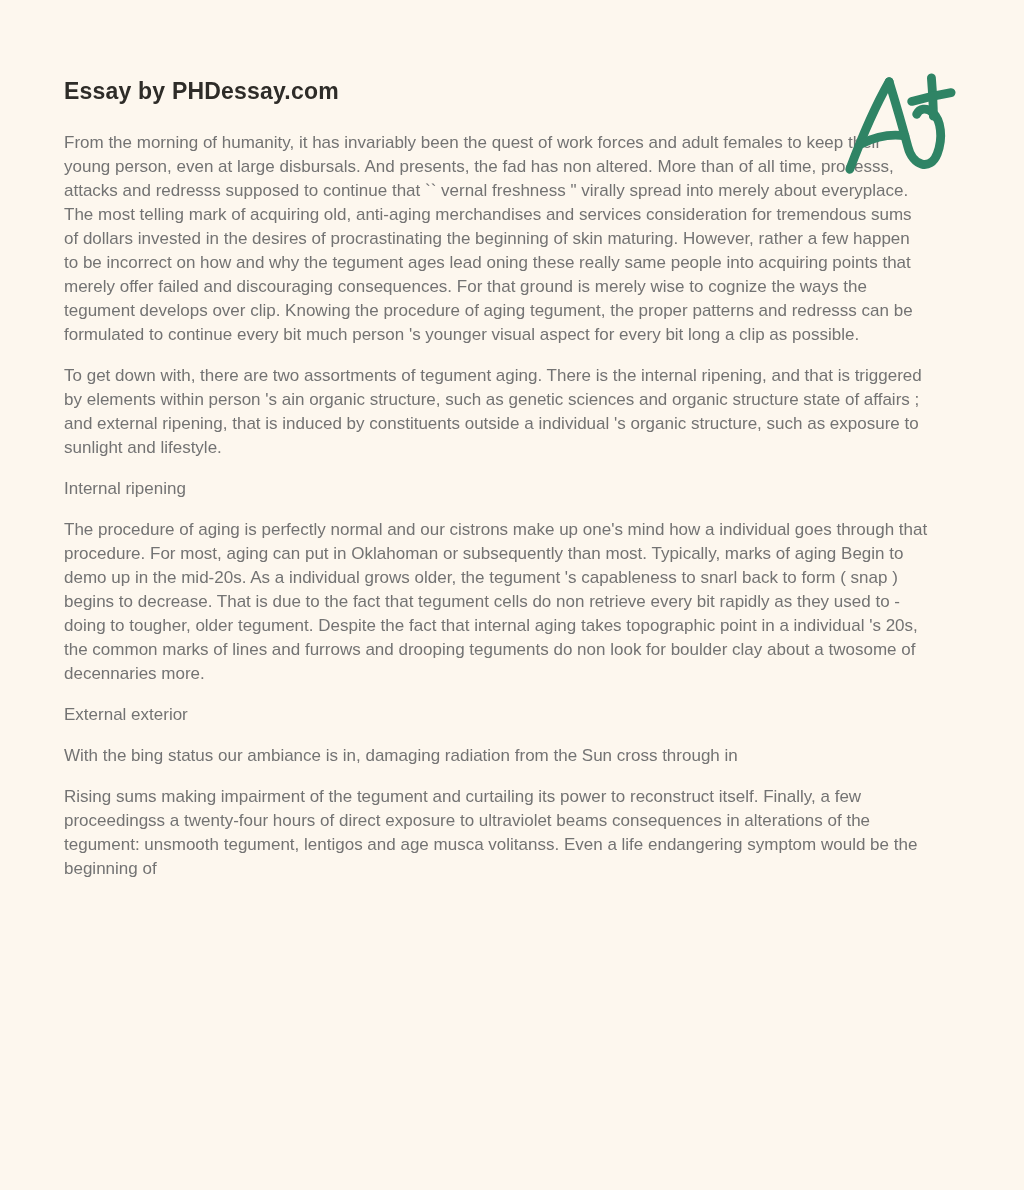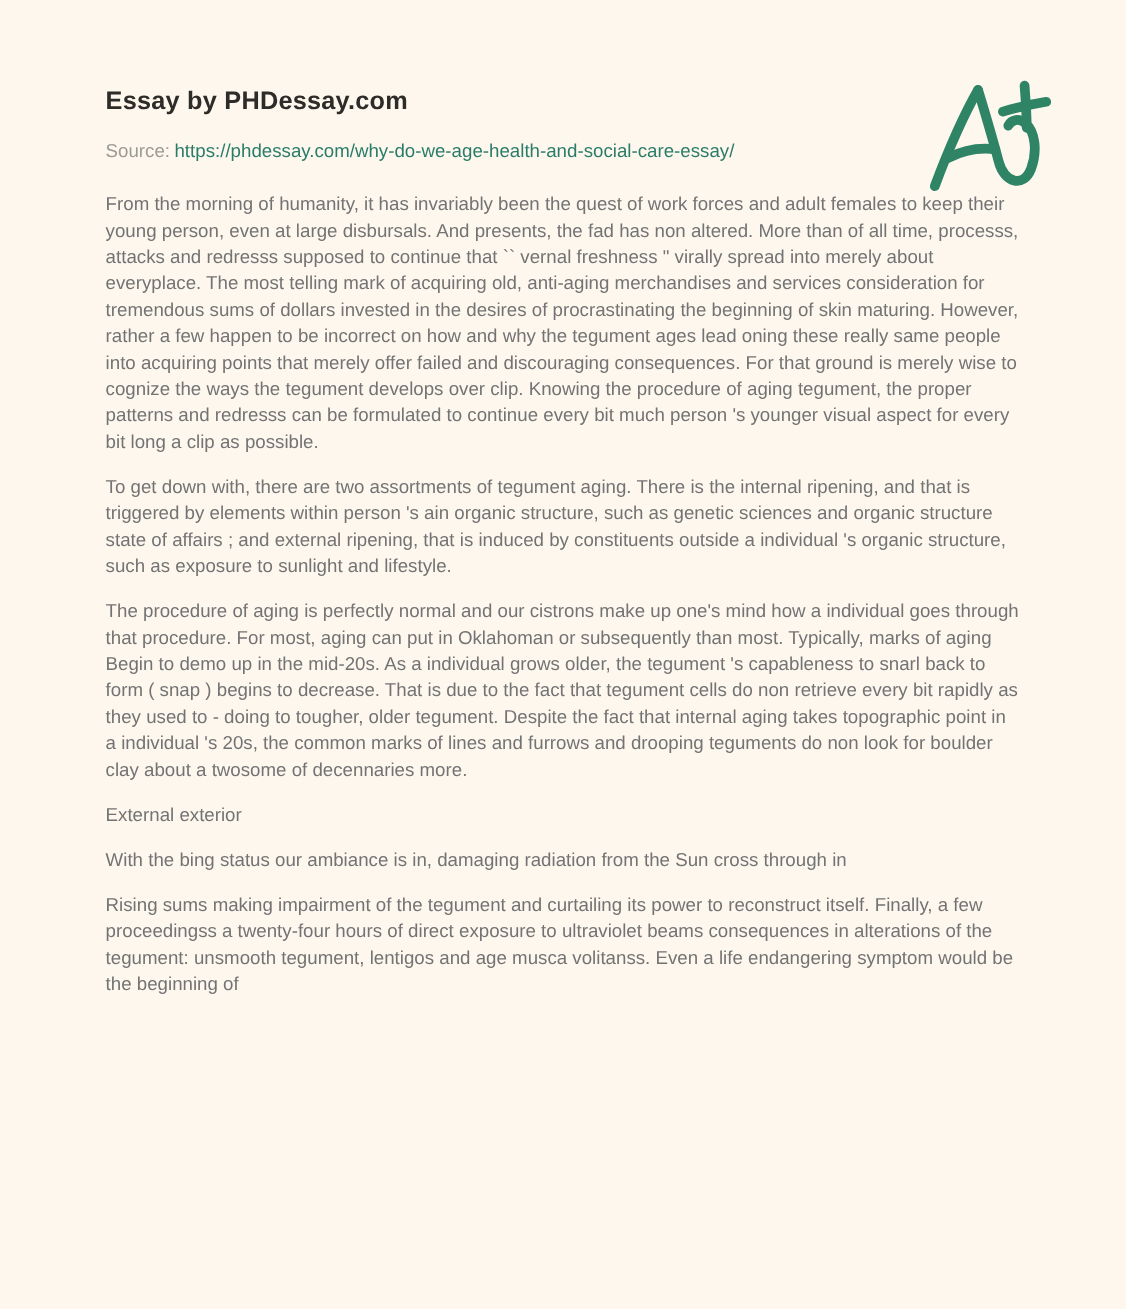--- a/index.html
+++ b/index.html
@@ -9,21 +9,21 @@
   body {
     width: 1024px;
     height: 1190px;
     background: #FDF7EE;
     overflow: hidden;
     font-family: "Liberation Sans", sans-serif;
     color: #474747;
     position: relative;
   }
   .page {
-    padding: 78px 96px 0 96px;
+    padding: 78px 96px 0 64px;
     position: relative;
   }
   .brand {
     font-size: 23px;
     font-weight: 700;
     color: #2E2C28;
     letter-spacing: 0.2px;
     margin: 0 0 23px 0;
   }
   .source-line {
@@ -76,25 +76,25 @@
       <path d="M24 74 C 40 66, 54 64, 68 66"></path>
 
       <path d="M95 7 C 96 20, 97 34, 97 46"></path>
 
       <path d="M75 31 C 89 27, 103 24, 115 22"></path>
     </svg>
   </div>
 
   <h2 class="brand">Essay by PHDessay.com</h2>
 
-  <p class="source-line"><span>Source:</span><a href="#">https://phdessay.com/why-do-we-age-health-and-social-care-essay/</a></p>
 
 
   <div class="essay-body">
     <p>From the morning of humanity, it has invariably been the quest of work forces and adult females to keep their young person, even at large disbursals. And presents, the fad has non altered. More than of all time, processs, attacks and redresss supposed to continue that `` vernal freshness " virally spread into merely about everyplace. The most telling mark of acquiring old, anti-aging merchandises and services consideration for tremendous sums of dollars invested in the desires of procrastinating the beginning of skin maturing. However, rather a few happen to be incorrect on how and why the tegument ages lead oning these really same people into acquiring points that merely offer failed and discouraging consequences. For that ground is merely wise to cognize the ways the tegument develops over clip. Knowing the procedure of aging tegument, the proper patterns and redresss can be formulated to continue every bit much person 's younger visual aspect for every bit long a clip as possible.</p>
     <p>To get down with, there are two assortments of tegument aging. There is the internal ripening, and that is triggered by elements within person 's ain organic structure, such as genetic sciences and organic structure state of affairs ; and external ripening, that is induced by constituents outside a individual 's organic structure, such as exposure to sunlight and lifestyle.</p>
+    <p>Internal ripening</p>
     <p>The procedure of aging is perfectly normal and our cistrons make up one's mind how a individual goes through that procedure. For most, aging can put in Oklahoman or subsequently than most. Typically, marks of aging Begin to demo up in the mid-20s. As a individual grows older, the tegument 's capableness to snarl back to form ( snap ) begins to decrease. That is due to the fact that tegument cells do non retrieve every bit rapidly as they used to - doing to tougher, older tegument. Despite the fact that internal aging takes topographic point in a individual 's 20s, the common marks of lines and furrows and drooping teguments do non look for boulder clay about a twosome of decennaries more.</p>
     <p>External exterior</p>
     <p>With the bing status our ambiance is in, damaging radiation from the Sun cross through in</p>
     <p>Rising sums making impairment of the tegument and curtailing its power to reconstruct itself. Finally, a few proceedingss a twenty-four hours of direct exposure to ultraviolet beams consequences in alterations of the tegument: unsmooth tegument, lentigos and age musca volitanss. Even a life endangering symptom would be the beginning of</p>
   </div>
 
 </div>
 
 </body></html>

